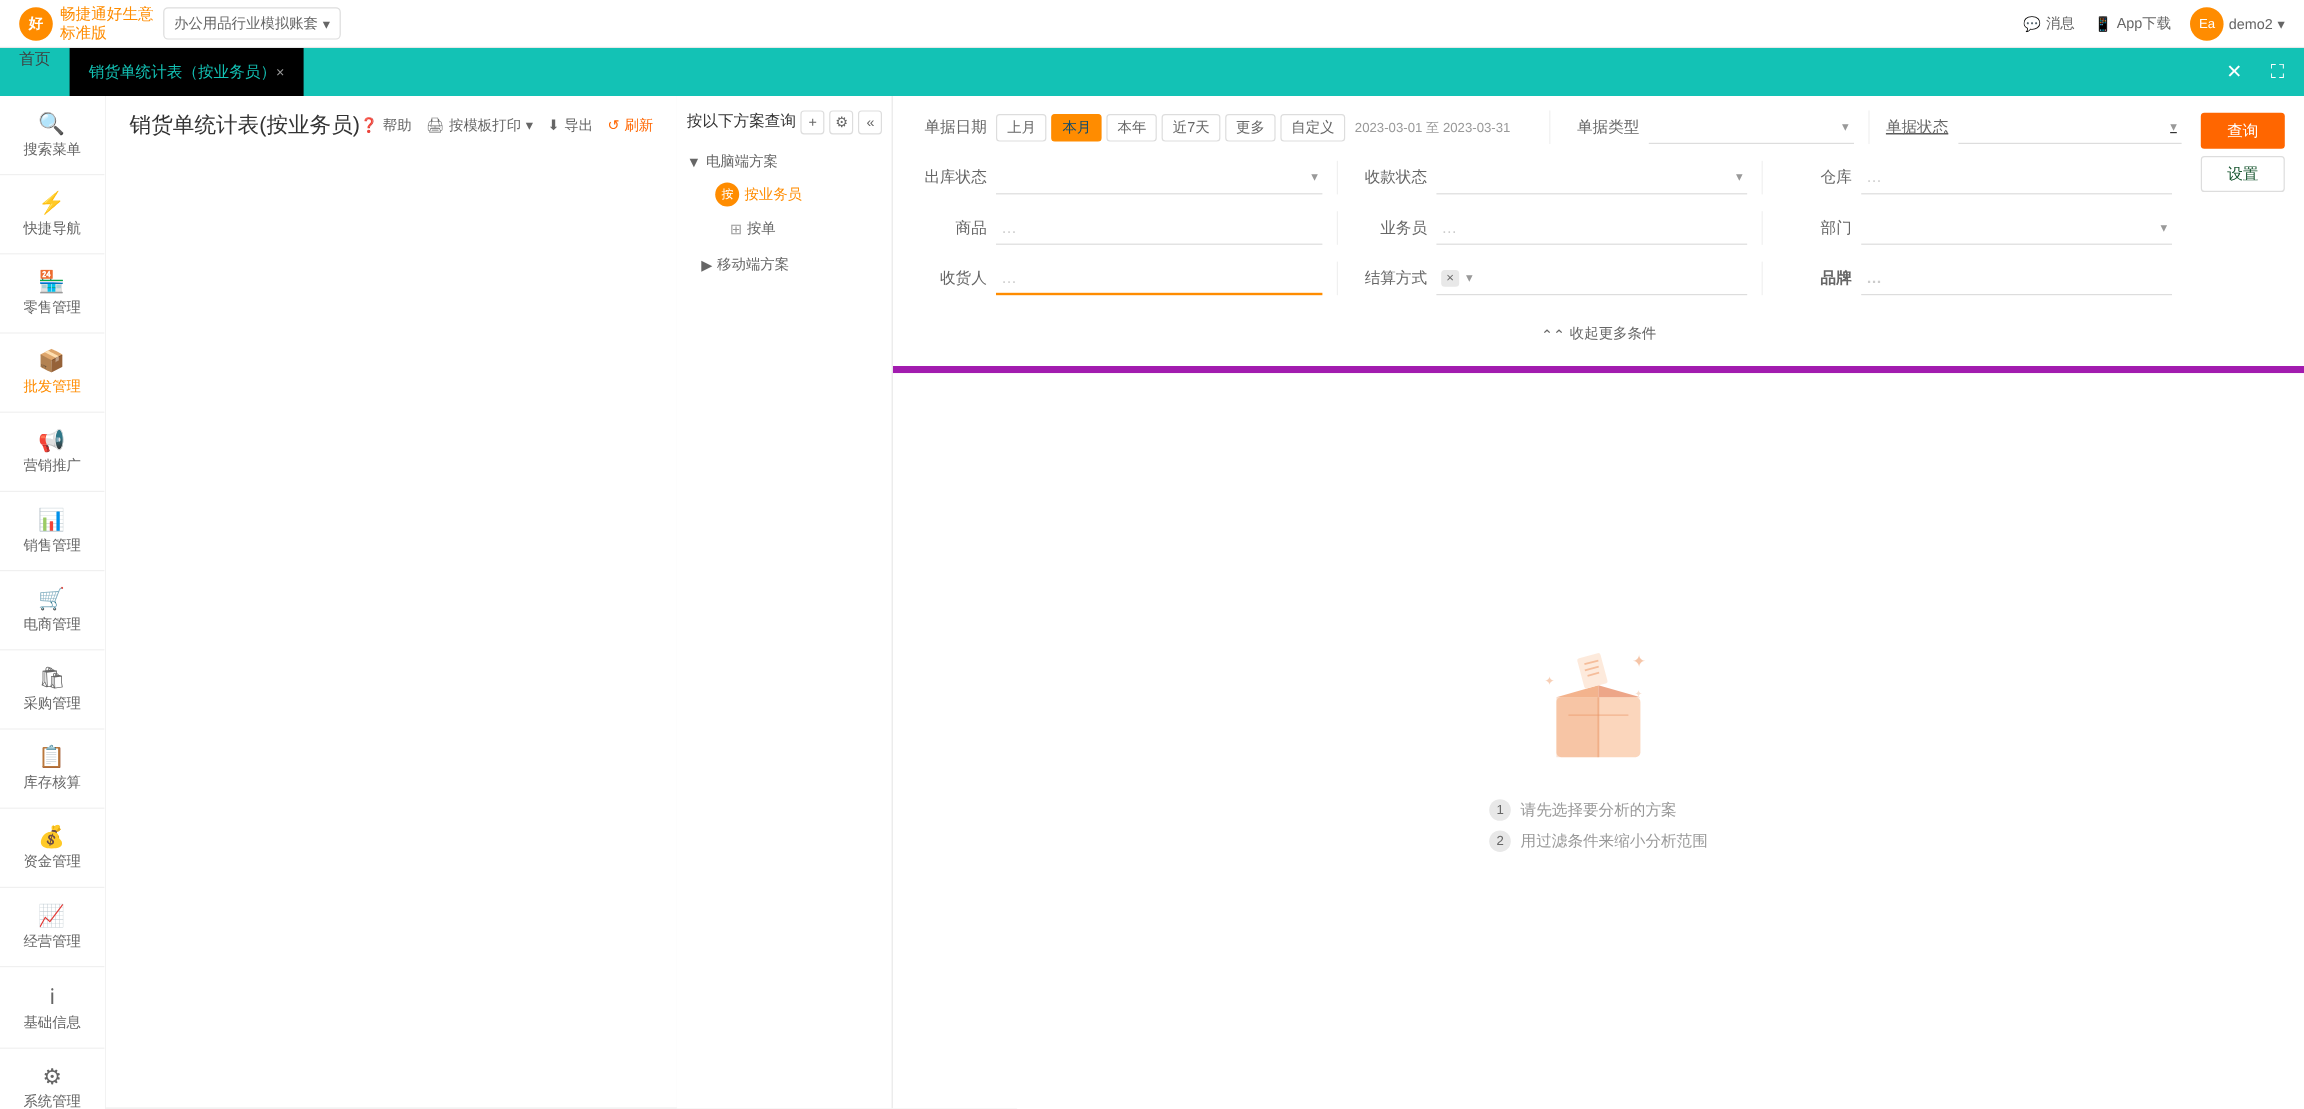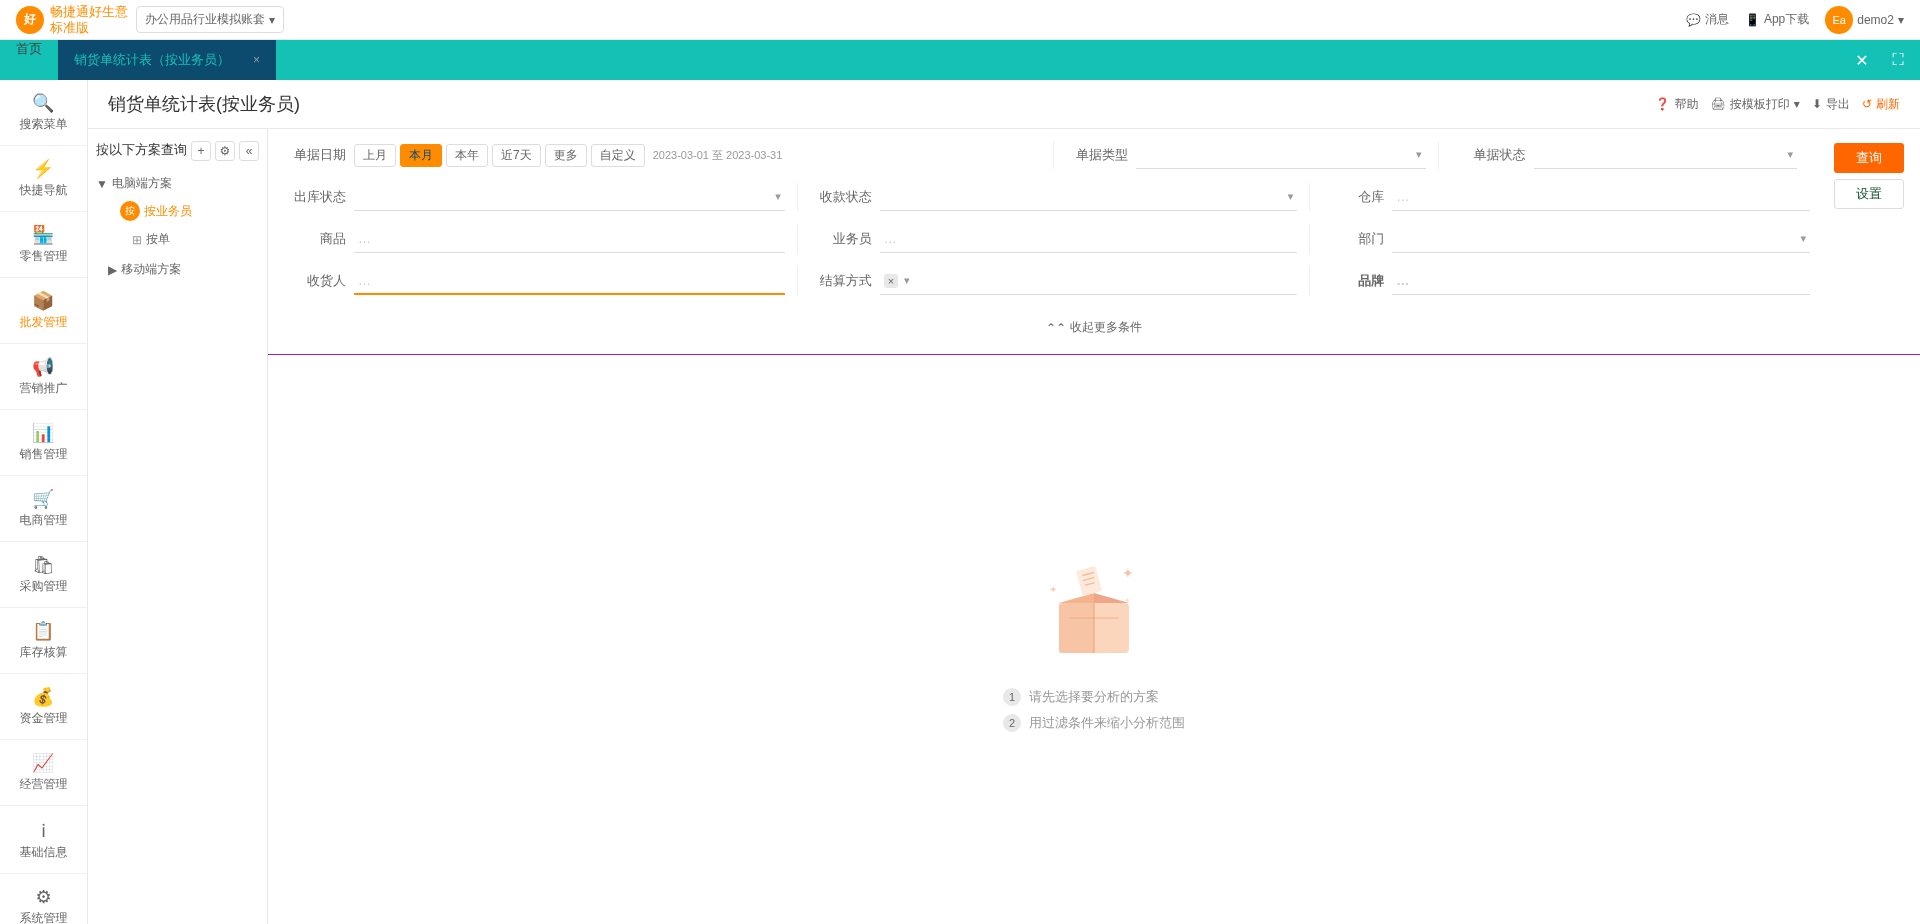--- a/index.html
+++ b/index.html
@@ -12,36 +12,36 @@
     .logo-circle { width: 28px; height: 28px; background: #ff8c00; border-radius: 50%; display: flex; align-items: center; justify-content: center; color: white; font-size: 12px; font-weight: bold; }
     .logo-text { font-size: 13px; color: #ff8c00; line-height: 1.2; }
     .topbar-dropdown { display: flex; align-items: center; gap: 4px; color: #666; font-size: 12px; cursor: pointer; padding: 4px 8px; border: 1px solid #ddd; border-radius: 4px; background: #fff; }
     .topbar-right { display: flex; align-items: center; gap: 16px; }
     .topbar-action { display: flex; align-items: center; gap: 4px; color: #666; font-size: 12px; cursor: pointer; }
     .user-avatar { width: 28px; height: 28px; border-radius: 50%; background: #ff8c00; display: flex; align-items: center; justify-content: center; color: white; font-size: 11px; }
 
     
     .tabbar { height: 40px; background: #13c2b5; display: flex; align-items: center; padding: 0 0; flex-shrink: 0; }
     .tab-home { padding: 0 16px; height: 100%; display: flex; color: #404040; font-size: 13px; cursor: pointer; }
-    .tab-active { background: #0c4a6e; color: #13c2b5; padding: 0 16px; height: 100%; display: flex; align-items: center; gap: 23px; font-size: 13px; cursor: pointer; }
+    .tab-active { background: #000000; color: #13c2b5; padding: 0 16px; height: 100%; display: flex; align-items: center; gap: 0; font-size: 13px; cursor: pointer; }
     .tab-close { color: #999; font-size: 12px; cursor: pointer; }
     .tabbar-right { margin-left: auto; display: flex; align-items: center; gap: 8px; padding-right: 8px; }
     .tabbar-icon { color: white; font-size: 16px; cursor: pointer; width: 28px; height: 28px; display: flex; align-items: center; justify-content: center; }
 
     
     .main-layout { display: flex; flex: 1; overflow: hidden; }
 
     
     .sidebar { width: 88px; background: #fff; border-right: 1px solid #e8e8e8; display: flex; flex-direction: column; flex-shrink: 0; overflow-y: auto; }
     .sidebar-item { padding: 12px 8px; text-align: center; cursor: pointer; color: #666; font-size: 12px; border-bottom: 1px solid #f0f0f0; }
     .sidebar-item.active { color: #ff8c00; }
     .sidebar-icon { font-size: 18px; margin-bottom: 2px; }
 
     
-    .content-area { flex: 1; display: flex; flex-direction: column; overflow: hidden; background: #f5f5f5; }
+    .content-area { flex: 1; display: flex; flex-direction: row; overflow: hidden; background: #f5f5f5; }
 
     
     .page-header { background: white; padding: 12px 20px 0 20px; border-bottom: 1px solid #e8e8e8; flex-shrink: 0; }
     .page-title-row { display: flex; align-items: center; justify-content: space-between; padding-bottom: 12px; }
     .page-title { font-size: 18px; font-weight: 500; color: #333; }
     .page-actions { display: flex; align-items: center; gap: 12px; }
     .page-action-btn { display: flex; align-items: center; gap: 4px; font-size: 12px; color: #666; cursor: pointer; }
     .page-action-btn.orange { color: #ff6600; }
     .date-btn { padding: 2px 8px; border: 1px solid #ddd; border-radius: 3px; font-size: 12px; cursor: pointer; color: #666; background: white; }
     .date-btn.active { background: #ff8c00; color: #0c4a6e; border-color: #ff8c00; }
@@ -57,21 +57,21 @@
     .tree-section { }
     .tree-root { display: flex; align-items: center; gap: 4px; padding: 4px 0; color: #666; font-size: 12px; cursor: pointer; }
     .tree-item { padding: 5px 8px 5px 24px; font-size: 12px; color: #666; cursor: pointer; display: flex; align-items: center; gap: 4px; }
     .tree-item.active { color: #ff8c00; }
     .tree-item .item-icon { width: 20px; height: 20px; border-radius: 50%; background: #ff8c00; display: flex; align-items: center; justify-content: center; color: white; font-size: 10px; }
     .tree-sub-item { padding: 5px 8px 5px 36px; font-size: 12px; color: #666; cursor: pointer; display: flex; align-items: center; gap: 4px; }
     .tree-mobile-root { display: flex; align-items: center; gap: 4px; padding: 4px 0 4px 12px; color: #666; font-size: 12px; cursor: pointer; margin-top: 4px; }
 
     
     .main-panel { flex: 1; display: flex; flex-direction: column; overflow: hidden; }
-    .filter-container { background: white; border-bottom: 1px solid #a21caf; padding: 12px 16px; flex-shrink: 0; }
+    .filter-container { background: white; border-bottom: 6px solid #a21caf; padding: 12px 16px; flex-shrink: 0; }
 
     
     .empty-state { flex: 1; display: flex; flex-direction: column; align-items: center; justify-content: center; background: white; margin: 0; }
     .empty-icon { width: 120px; height: 120px; margin-bottom: 20px; position: relative; }
     .empty-icon svg { width: 100%; height: 100%; }
     .empty-tips { display: flex; flex-direction: column; gap: 8px; }
     .empty-tip { display: flex; align-items: center; gap: 8px; color: #999; font-size: 13px; }
     .tip-number { width: 18px; height: 18px; border-radius: 50%; background: #e8e8e8; display: flex; align-items: center; justify-content: center; font-size: 11px; color: #666; flex-shrink: 0; }
 
     
@@ -272,21 +272,21 @@
                 </div>
 
                 <div style="display:flex; align-items:center; padding:0 12px; border-left:1px solid #f0f0f0;">
                   <span class="f-label">单据类型</span>
                   <div class="f-input" style="flex:1;">
                     <span class="f-placeholder"></span>
                     <span class="f-arrow">▾</span>
                   </div>
                 </div>
 
-                <div style="display:flex; align-items:center; padding:0 25px; border-left:1px solid #f0f0f0;">
+                <div style="display:flex; align-items:center; padding:0 4px; border-left:1px solid #f0f0f0;text-decoration:underline;">
                   <span class="f-label">单据状态</span>
                   <div class="f-input" style="flex:1;">
                     <span class="f-placeholder"></span>
                     <span class="f-arrow">▾</span>
                   </div>
                 </div>
               </div>
 
               <div style="display:grid; grid-template-columns: 1fr 1fr 1fr; gap:0; margin-bottom:14px; align-items:center;">
                 <div style="display:flex; align-items:center; padding-right:12px;">

